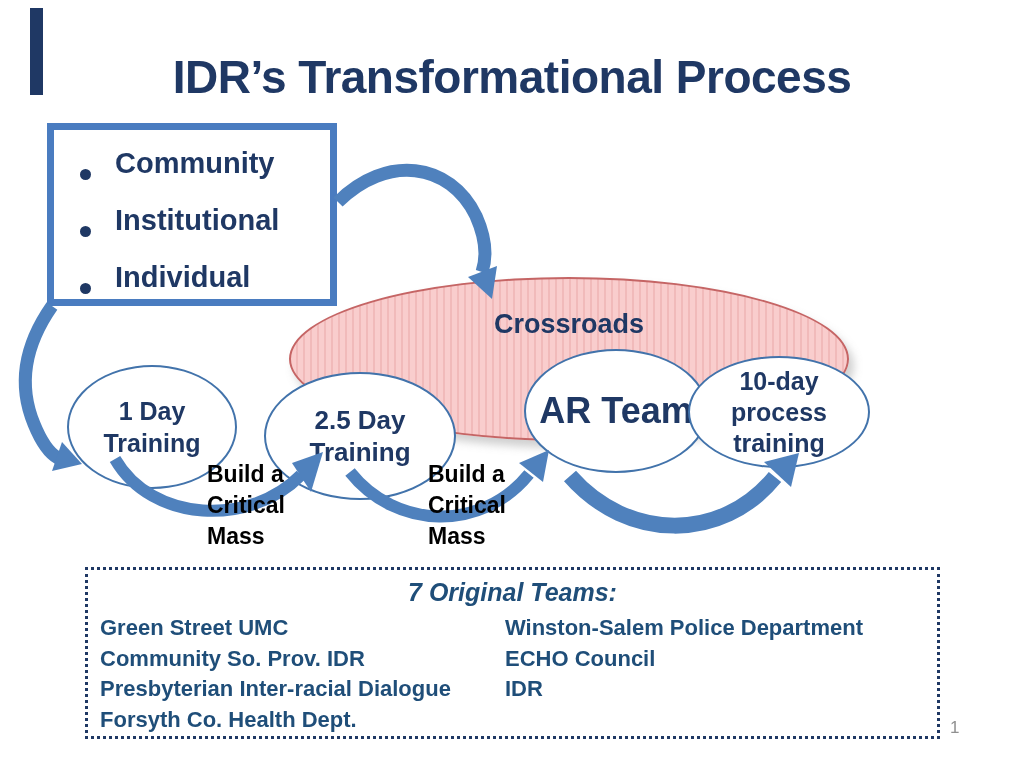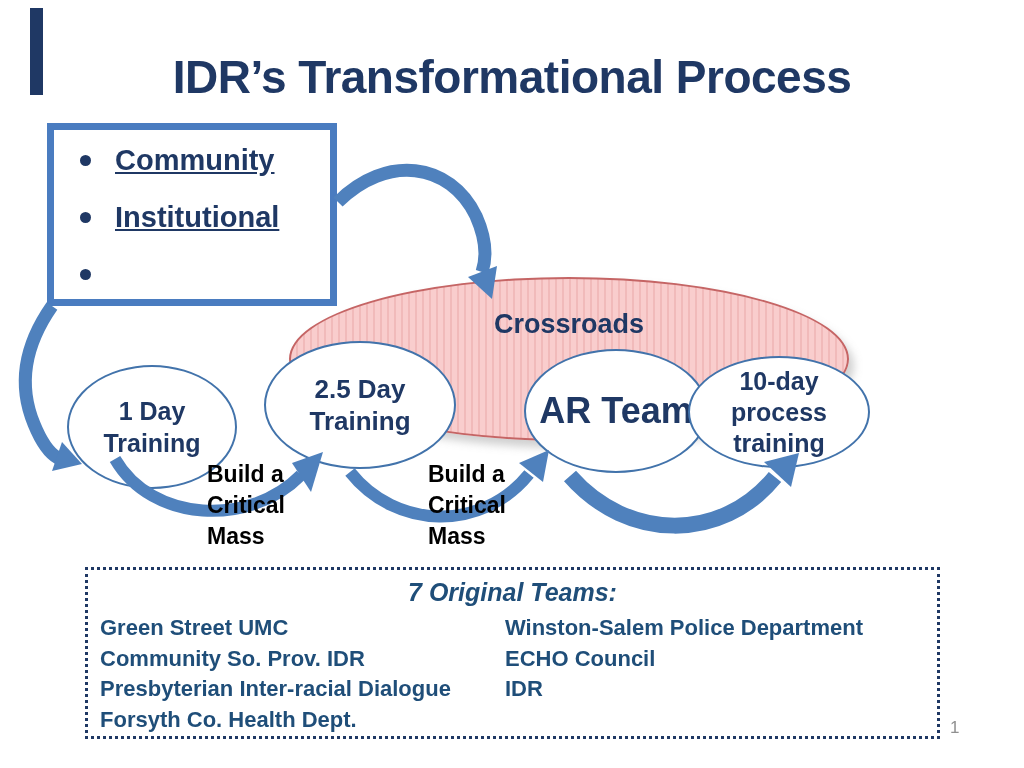--- a/index.html
+++ b/index.html
@@ -14,22 +14,22 @@
     position:absolute;top:50px;left:0;width:100%;text-align:center;
     font-size:46px;font-weight:bold;color:#1f3864;letter-spacing:-0.5px;
   }
   
   .levels-box{
     position:absolute;left:47px;top:123px;width:276px;height:169px;
     border:7px solid #4a7cc0;background:#fff;z-index:2;
   }
   .levels-list{list-style:none;margin:0;padding:10px 0 0 0;}
   .levels-list li{
-    display:flex;align-items:center;height:40px;margin-bottom:17px;
-    font-size:29px;font-weight:bold;color:#1f3864;text-decoration:underline;
+    display:flex;align-items:flex-end;height:40px;margin-bottom:17px;
+    font-size:29px;font-weight:bold;color:#1f3864;
   }
   .bullet-dot{width:11px;height:11px;border-radius:50%;background:#1f3864;margin:0 24px 0 26px;flex:0 0 auto;}
   
   .crossroads{
     position:absolute;left:289px;top:277px;width:556px;height:160px;
     border-radius:50%;border:2px solid #c56565;z-index:1;
     background:repeating-linear-gradient(to right,#f9cdcd 0px,#f9cdcd 5px,#f1baba 5px,#f1baba 7px);
     box-shadow:5px 7px 8px rgba(120,120,120,0.35);
   }
   .crossroads-label{
@@ -37,21 +37,21 @@
     font-size:27px;font-weight:bold;color:#1f3864;
   }
   
   .pe{
     position:absolute;border:2px solid #4273ab;border-radius:50%;background:#fff;z-index:2;
     display:flex;flex-direction:column;justify-content:center;align-items:center;
     font-size:25px;font-weight:bold;color:#1f3864;line-height:32px;text-align:center;
     box-sizing:border-box;
   }
   .pe-1{left:67px;top:365px;width:170px;height:124px;}
-  .pe-2{left:264px;top:341px;width:192px;height:128px;font-size:26px;}
+  .pe-2{left:264px;top:372px;width:192px;height:128px;font-size:26px;}
   .pe-3{left:480px;top:349px;width:184px;height:124px;font-size:36px;margin-left:44px;}
   .pe-4{left:688px;top:356px;width:182px;height:112px;line-height:31px;}
   
   .arrows{position:absolute;left:0;top:0;width:1024px;height:768px;z-index:3;pointer-events:none;}
   
   .mass-label{
     position:absolute;z-index:4;font-size:23px;font-weight:bold;color:#000000;line-height:31px;
   }
   .mass-1{left:207px;top:459px;}
   .mass-2{left:428px;top:459px;}
@@ -83,20 +83,21 @@
       <li>
         <span class="bullet-dot"></span>
         <span>Community</span>
       </li>
       <li>
         <span class="bullet-dot"></span>
         <span>Institutional</span>
       </li>
       <li>
         <span class="bullet-dot"></span>
+        <span>Individual</span>
       </li>
     </ul>
   </div>
 
   <div class="crossroads">
     <div class="crossroads-label">Crossroads</div>
   </div>
 
   <div class="pe pe-1">
     <span>1 Day</span>

